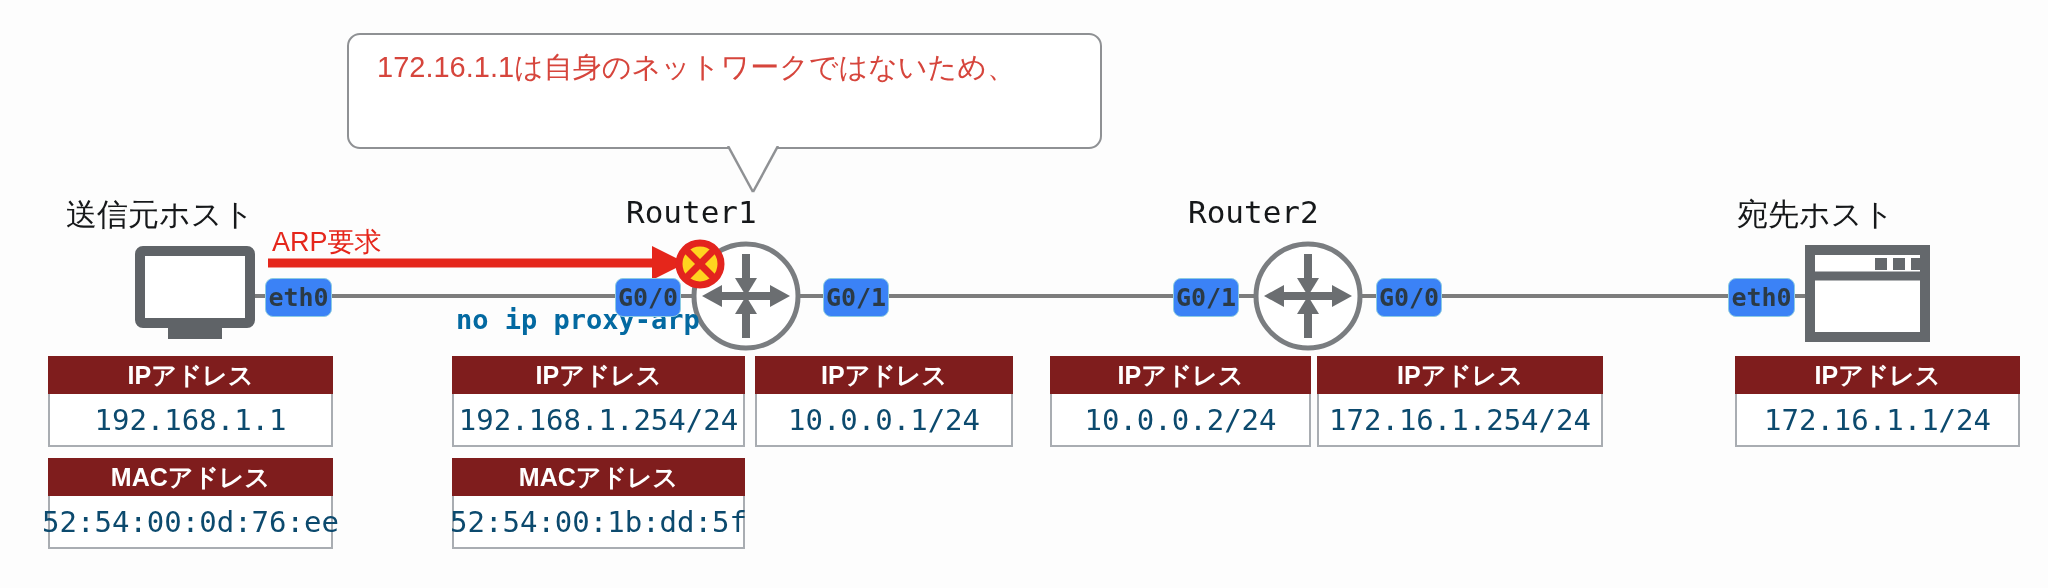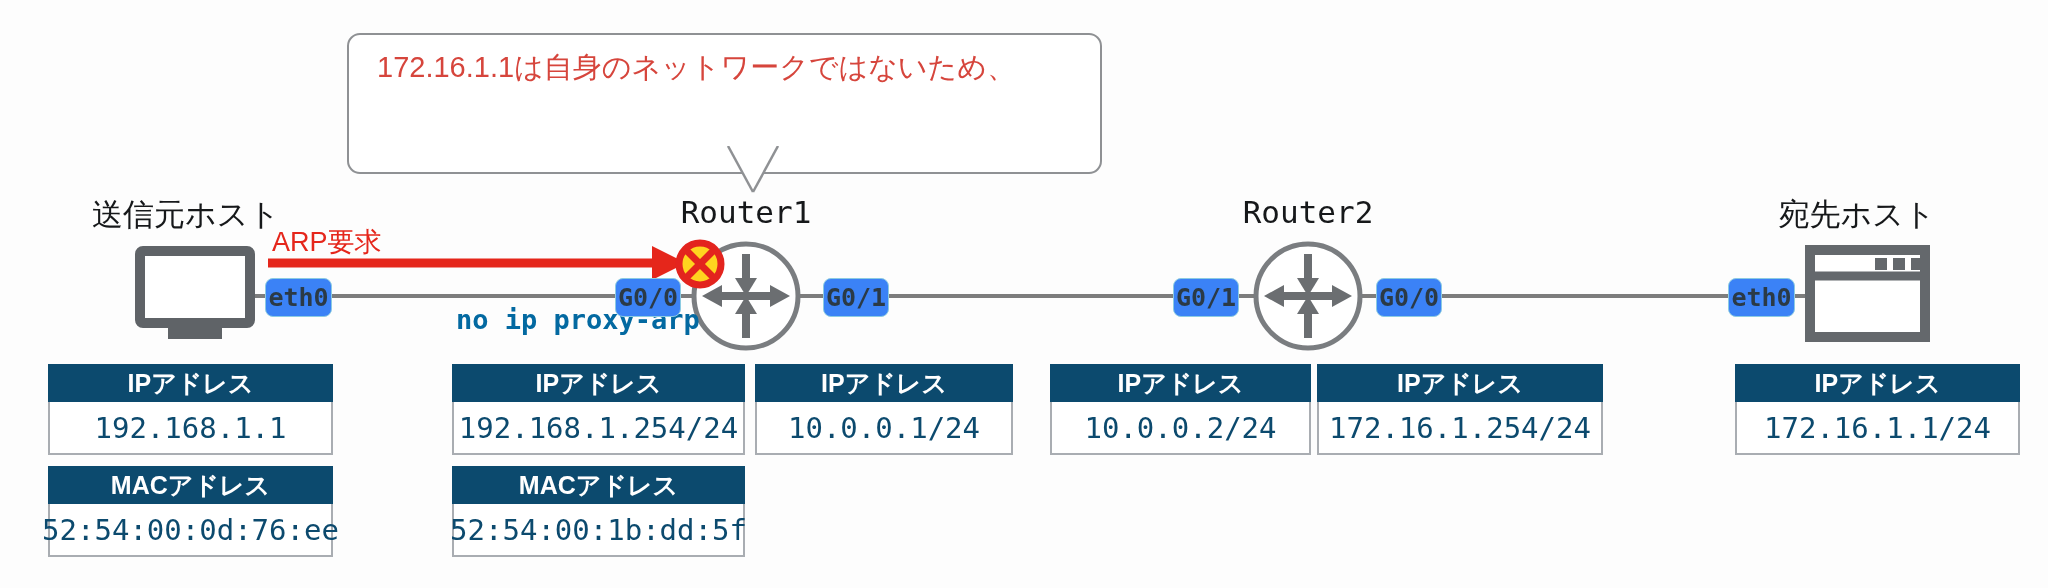--- a/index.html
+++ b/index.html
@@ -1,48 +1,48 @@
 <!DOCTYPE html>
 <html><head>
 <meta charset="utf-8">
 <style>
   html,body{margin:0;padding:0;background:#fff;}
   .stage{position:relative;width:2048px;height:588px;background:#fdfdfd;overflow:hidden;
          font-family:"Liberation Sans","DejaVu Sans",sans-serif;}
   .abs{position:absolute;}
 
   
-  .callout{position:absolute;left:347px;top:33px;width:755px;height:141px;background:#fff;
+  .callout{position:absolute;left:347px;top:33px;width:755px;height:116px;background:#fff;
            border:2px solid #8f9194;border-radius:13px;box-sizing:border-box;
            padding:9px 0 0 28px;color:#d6453c;font-size:29px;line-height:46px;}
   .callout-tail{position:absolute;left:726px;top:146px;width:54px;height:50px;}
 
   
-  .node-label{position:absolute;top:194px;width:240px;text-align:center;font-size:31px;color:#16181a;}
+  .node-label{position:absolute;top:194px;width:240px;text-align:left;font-size:31px;color:#16181a;}
   .mono{font-family:"DejaVu Sans Mono","Liberation Mono",monospace;}
 
   
   .link-line{position:absolute;left:253px;top:294px;width:1554px;height:4px;background:#7d7d7d;}
 
   
   .badge{position:absolute;top:278px;height:39px;background:#3b82f6;border:1px solid #8ccbe2;
          border-radius:8px;box-sizing:border-box;color:#2b3a46;
          font-family:"DejaVu Sans Mono","Liberation Mono",monospace;font-weight:bold;font-size:25px;
          display:flex;align-items:center;justify-content:center;}
 
   
   .arp-label{position:absolute;left:272px;top:224px;color:#e5261b;font-size:27px;}
   .cmd-label{position:absolute;left:456px;top:304px;color:#0369a1;font-size:27px;font-weight:bold;
              font-family:"DejaVu Sans Mono","Liberation Mono",monospace;}
 
   
   .tbl{position:absolute;top:356px;}
   .tbl.mac{top:458px;text-align:center;}
-  .tbl .hd{background:#0c4a6e;color:#fff;font-weight:bold;font-size:25px;height:38px;
-           display:flex;align-items:center;justify-content:center;margin-top:8px;}
+  .tbl .hd{background:#7f1d1d;color:#fff;font-weight:bold;font-size:25px;height:38px;
+           display:flex;align-items:center;justify-content:center;}
   .tbl .val{background:#fff;border:2px solid #a9adb2;border-top:none;height:53px;box-sizing:border-box;
             font-family:"DejaVu Sans Mono","Liberation Mono",monospace;font-size:29px;color:#0c4a6e;
             display:flex;align-items:center;justify-content:center;}
 </style>
 </head>
 <body>
 
 <div class="stage">
 
   <div class="link-line"></div>

